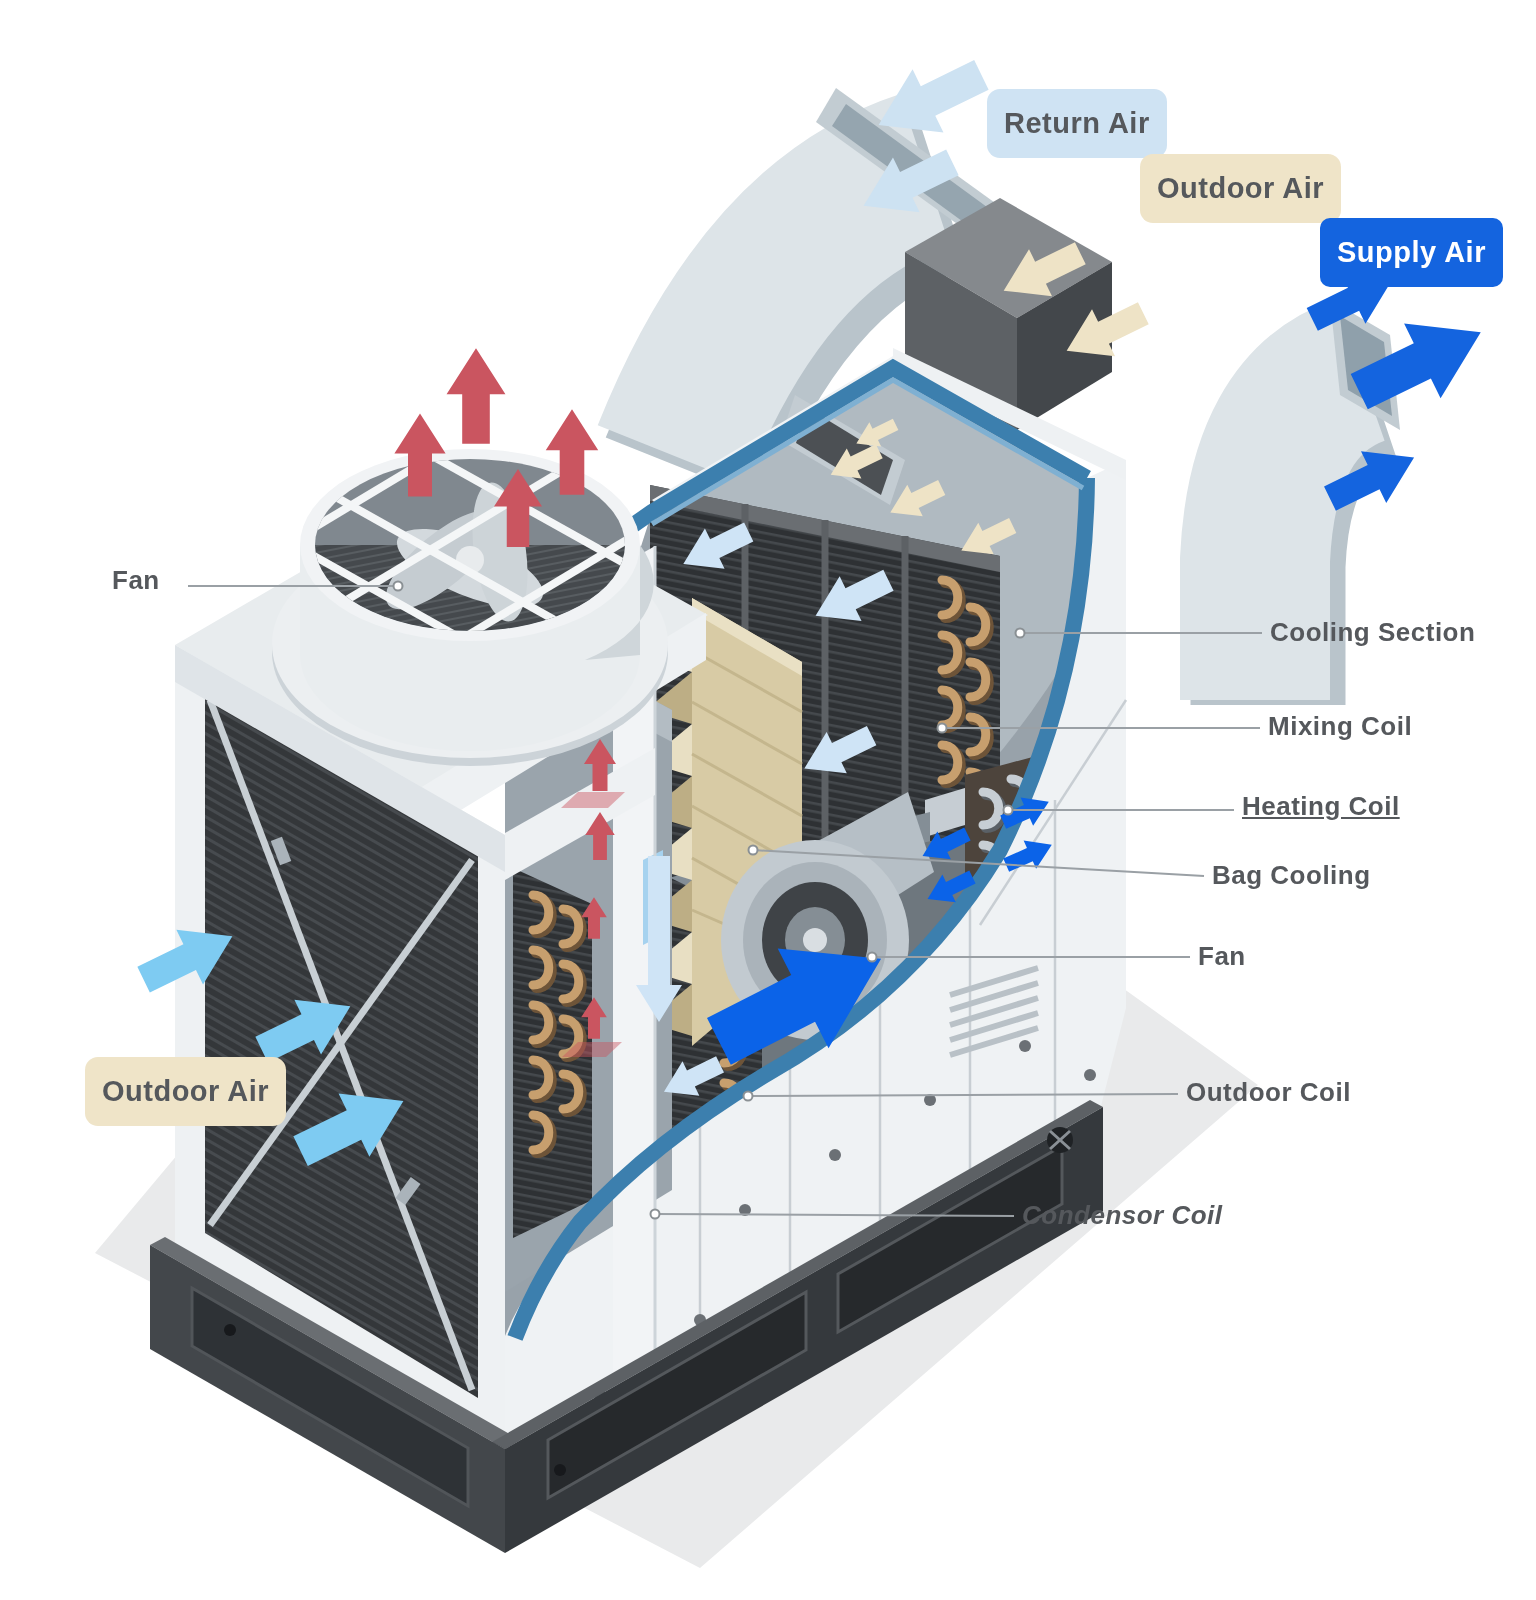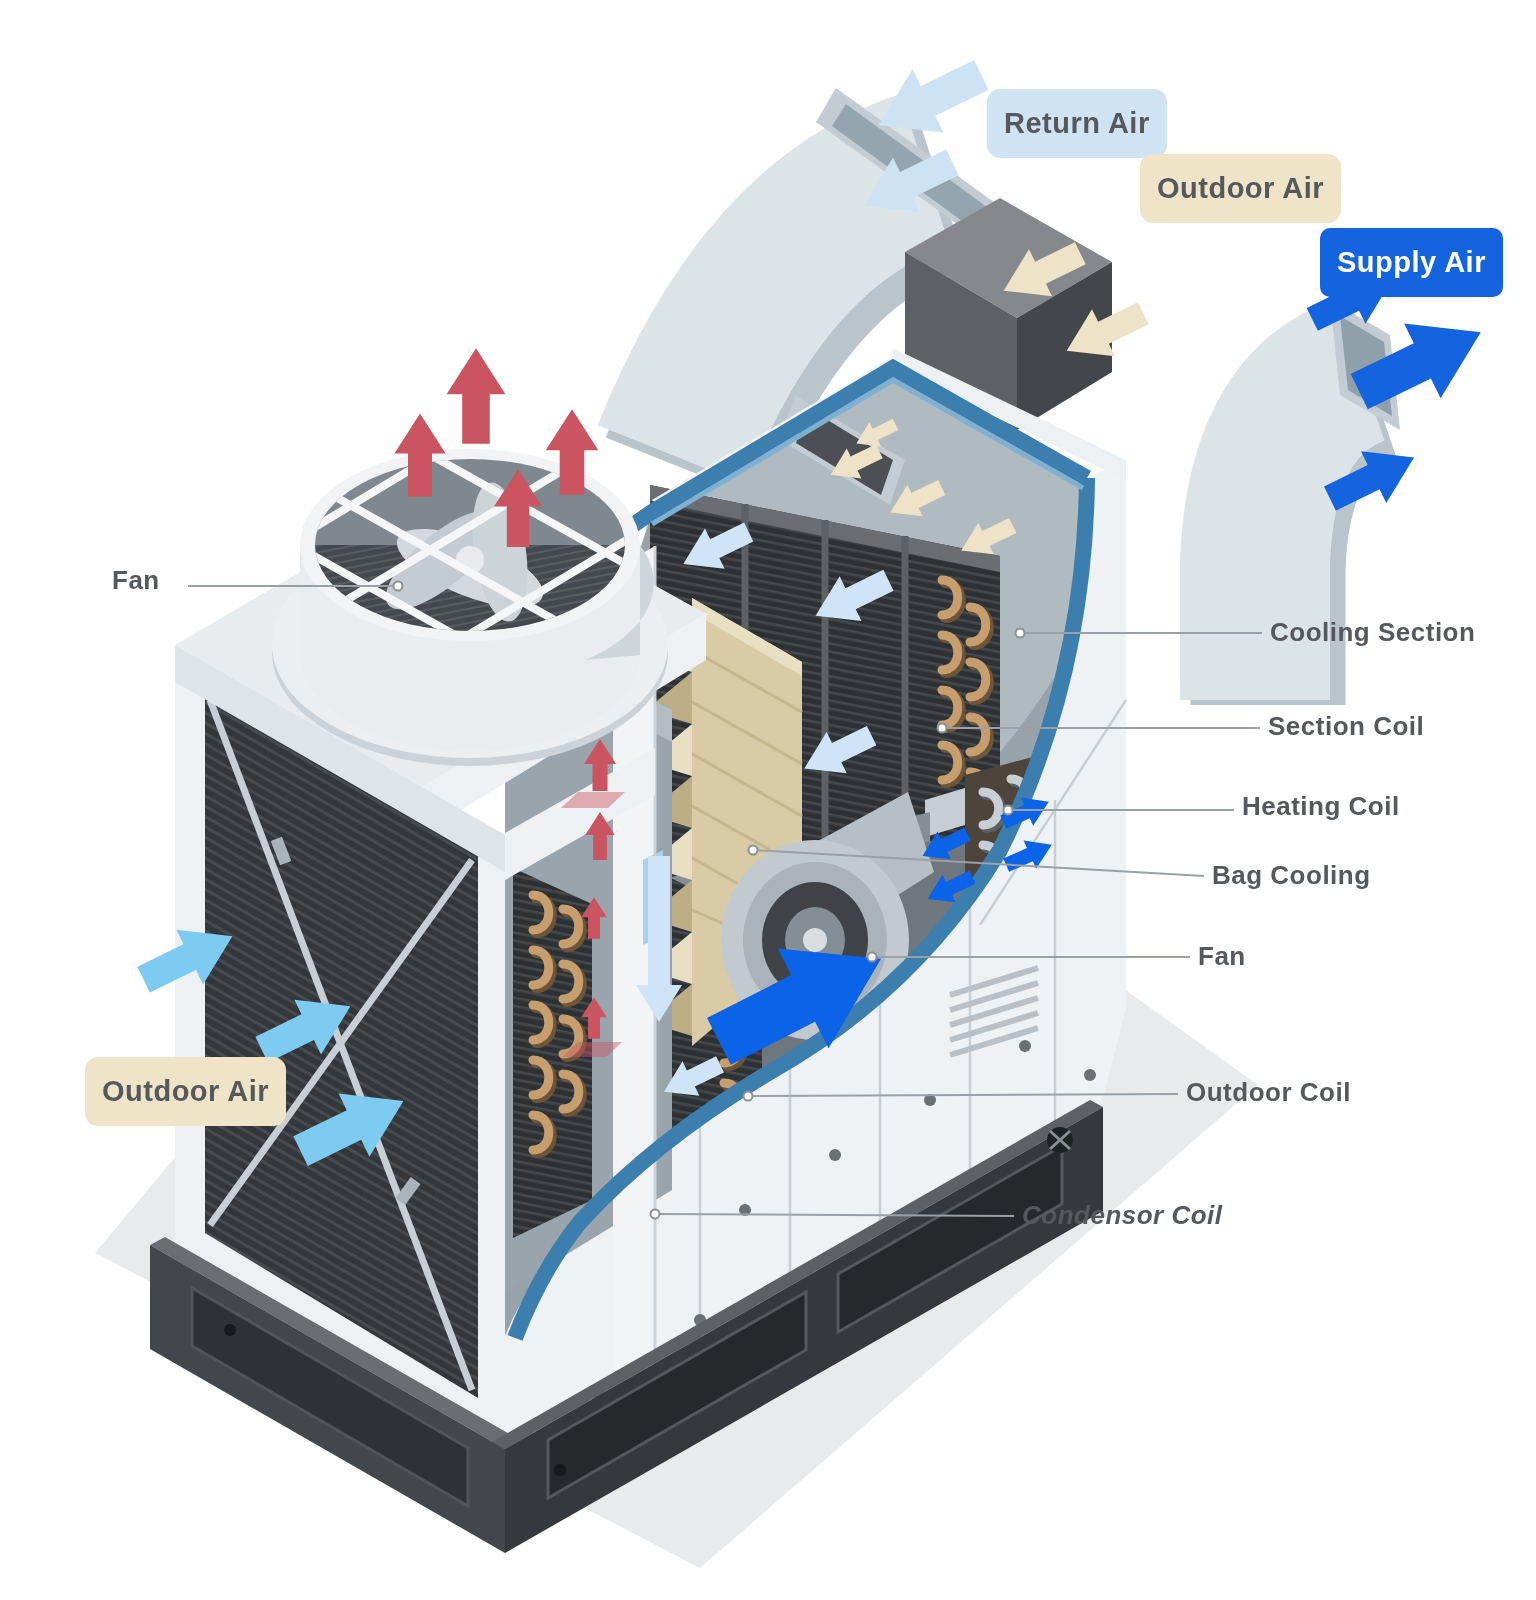--- a/index.html
+++ b/index.html
@@ -11,26 +11,26 @@
   .lbl{
     position:absolute;font-weight:bold;font-size:26px;color:#55585c;
     white-space:nowrap;letter-spacing:0.5px;
   }
   .pill{
     position:absolute;font-weight:bold;font-size:29px;color:#55585c;
     white-space:nowrap;border-radius:13px;padding:18px 17px;letter-spacing:0.5px;
   }
   .pill.return{background:#cfe3f3;left:987px;top:89px;}
   .pill.outdoor-top{background:#efe4c8;left:1140px;top:154px;}
-  .pill.supply{background:#1464df;color:#ffffff;left:1320px;top:228px;border-radius:10px;}
+  .pill.supply{background:#1464df;color:#ffffff;left:1320px;top:218px;border-radius:10px;}
   .pill.outdoor-left{background:#efe4c8;left:85px;top:1057px;}
   .lbl.fan-left{left:112px;top:565px;}
   .lbl.mixing{left:1270px;top:617px;}
   .lbl.preheat{left:1268px;top:711px;}
-  .lbl.heating{left:1242px;top:791px;}
+  .lbl.heating{left:1242px;top:791px;text-decoration:underline;}
   .lbl.bagfilter{left:1212px;top:860px;}
   .lbl.fan-right{left:1198px;top:941px;}
   .lbl.cooling{left:1186px;top:1077px;}
   .lbl.condensor{left:1022px;top:1200px;font-style:italic;}
 </style>
 </head>
 <body>
 
 <div id="stage">
 
@@ -397,19 +397,19 @@
   </g>
 </svg>
 
   <div class="pill return">Return Air</div>
   <div class="pill outdoor-top">Outdoor Air</div>
   <div class="pill supply">Supply Air</div>
   <div class="pill outdoor-left">Outdoor Air</div>
 
   <div class="lbl fan-left">Fan</div>
   <div class="lbl mixing">Cooling Section</div>
-  <div class="lbl preheat">Section Coil</div>
+  <div class="lbl preheat">Mixing Coil</div>
   <div class="lbl heating">Heating Coil</div>
   <div class="lbl bagfilter">Bag Cooling</div>
   <div class="lbl fan-right">Fan</div>
   <div class="lbl cooling">Outdoor Coil</div>
   <div class="lbl condensor">Condensor Coil</div>
 </div>
 
 </body></html>

